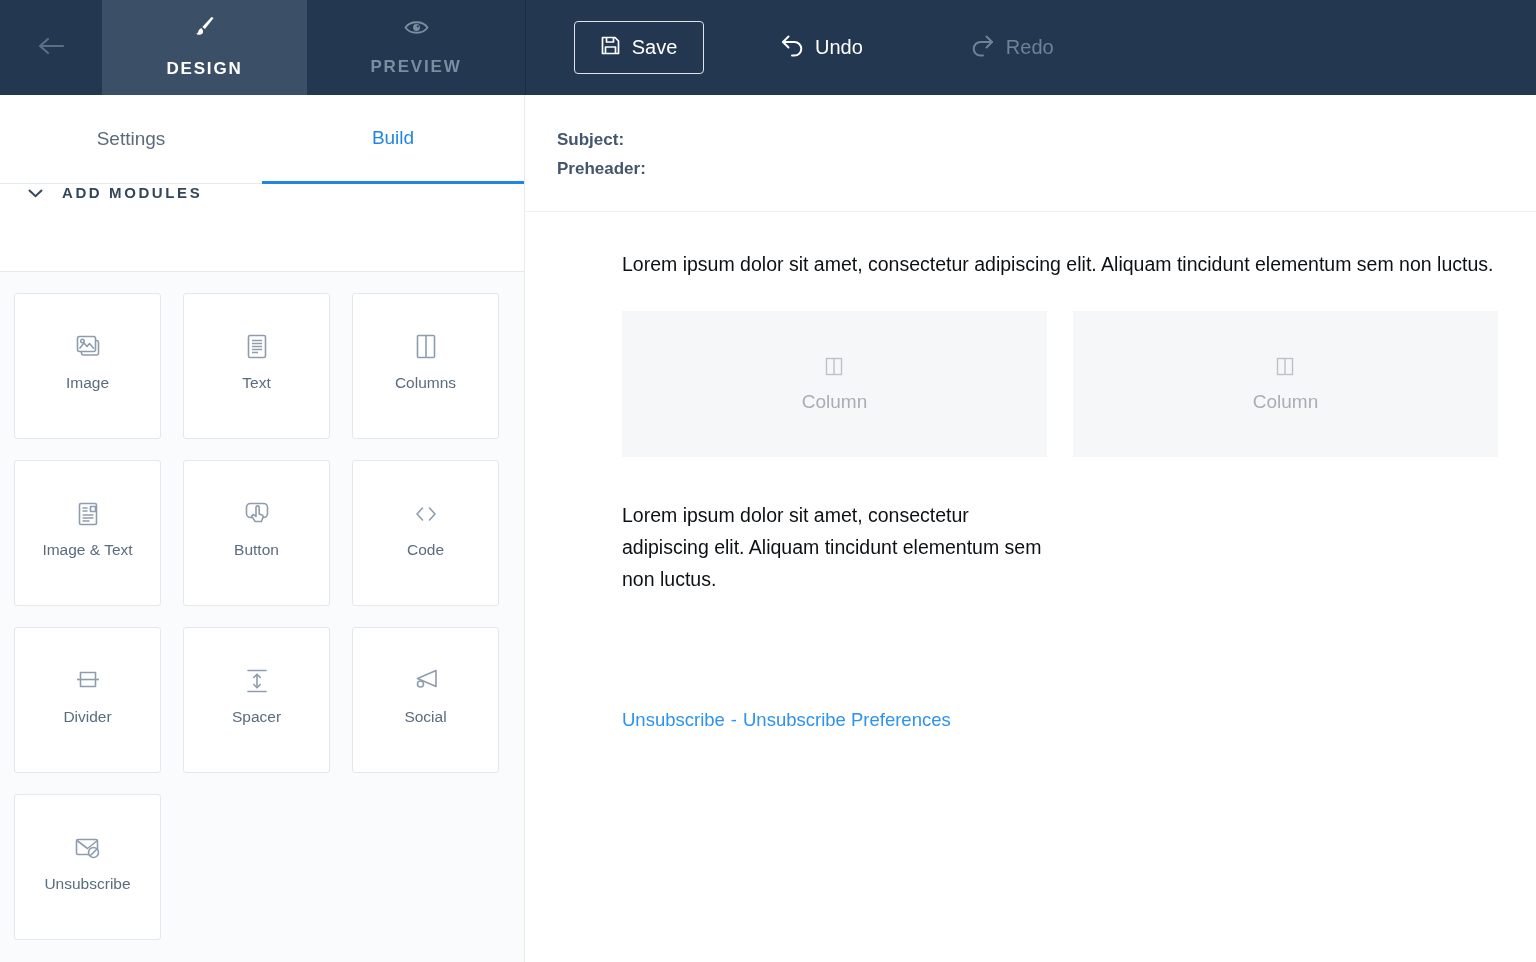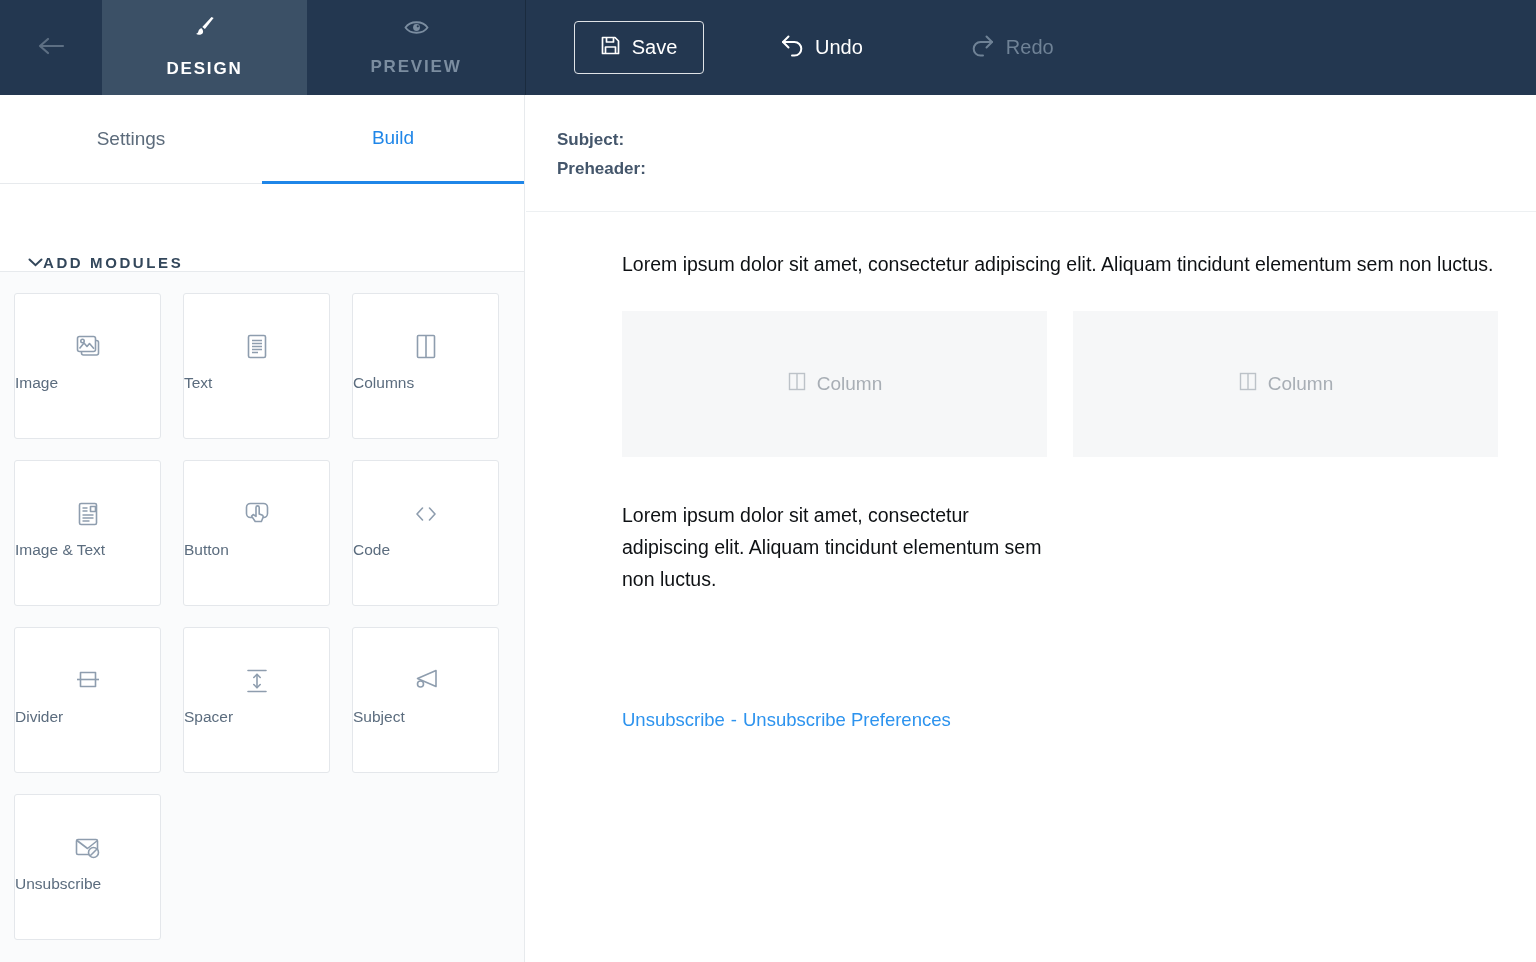--- a/index.html
+++ b/index.html
@@ -26,41 +26,41 @@
   .undo-btn { margin-left:70px; color:#ffffff; }
   .redo-btn { margin-left:96px; color:#6f8296; }
 
   
   .sidebar { position:absolute; left:0; top:95px; width:525px; bottom:0;
     background:#fff; border-right:1px solid #e7eaed; display:flex; flex-direction:column; }
   .side-tabs { height:89px; flex-shrink:0; display:flex;justify-content:center; }
   .side-tab { flex:1; display:flex; align-items:center; justify-content:center;
     font-size:19px; color:#5c6b7b; cursor:pointer; border-bottom:1px solid #e7eaed; }
   .side-tab.active { color:#1f86e8; border-bottom:3px solid #1f86e8; }
-  .add-modules { height:88px; flex-shrink:0; display:flex; align-items:flex-end;
-    padding-left:28px; border-bottom:1px solid #e7eaed; cursor:pointer; }
+  .add-modules { height:88px; flex-shrink:0; display:flex; align-items:flex-start;
+    padding-left:28px; gap:19px; border-bottom:1px solid #e7eaed; cursor:pointer; }
   .add-modules-label { font-size:15px; font-weight:700; letter-spacing:2.6px; color:#33475b; }
   .modules-area { flex:1; background:#fafbfc; padding:21px 14px;
     display:grid; grid-template-columns:repeat(3,147px); grid-auto-rows:146px;
     gap:21px 22px; align-content:start; overflow:hidden; }
   .card { background:#fff; border:1px solid #e4e7eb; border-radius:3px;
-    display:flex; flex-direction:column; padding-top:33px; cursor:pointer; }
+    display:flex; flex-direction:column; align-items:center; padding-top:33px; cursor:pointer; }
   .card-icon { height:40px; display:flex; align-items:center; justify-content:center; }
   .card-label { margin-top:7px; font-size:15.5px; color:#5b6c7e; }
 
   
   .canvas { position:absolute; left:526px; top:95px; right:0; bottom:0; background:#fff; overflow:hidden; }
   .meta { height:117px; padding:30px 0 0 31px; border-bottom:1px solid #edf0f2; }
   .meta-line { font-size:17px; font-weight:700; color:#44566b; line-height:29px; }
   .email { margin-left:96px; width:876px; }
   .intro { margin:37px 0 0; font-size:19.5px; line-height:31px; color:#0e1114; }
   .cols-row { margin-top:31px; display:flex; gap:26px; }
   .col-ph { width:425px; height:146px; background:#f6f7f8; display:flex;
     align-items:center; justify-content:center; gap:9px; color:#a8aeb5;
-    font-size:19px; cursor:pointer; }
+    font-size:19px; cursor:pointer;flex-direction:column; }
   .media-row { margin-top:42px; display:flex; gap:26px; }
   .add-image-cell { width:425px; display:flex; justify-content:center; align-items:flex-start; }
   .add-image { display:flex; align-items:center; gap:10px; color:#a8aeb5;
     font-size:19px; cursor:pointer; padding-top:2px; }
   .side-text { width:425px; font-size:19.5px; line-height:32px; color:#0e1114; }
   .footer-links { margin-top:114px; text-align:left; font-size:18.5px; color:#2d93ee; }
   .footer-links a { color:#2d93ee; text-decoration:none; cursor:pointer; }
   .dash { margin:0 6px; }
 </style>
 </head>
@@ -230,21 +230,21 @@
       <span class="card-label">Spacer</span>
     </div>
 
     <div class="card">
       <span class="card-icon">
         <svg width="34" height="34" viewBox="0 0 34 34" stroke="#8e9dae" stroke-width="1.6" fill="none" stroke-linejoin="round">
             <path d="M27 6.5 L8.5 14.5 L27 22.5 z"></path>
             <circle cx="11.5" cy="20" r="3"></circle>
           </svg>
       </span>
-      <span class="card-label">Subject</span>
+      <span class="card-label">Social</span>
     </div>
 
     <div class="card">
       <span class="card-icon">
         <svg width="34" height="34" viewBox="0 0 34 34" stroke="#8e9dae" stroke-width="1.6" fill="none" stroke-linejoin="round">
             <rect x="5.5" y="8.5" width="21" height="15" rx="1.5"></rect>
             <path d="M6 9.5 l10.5 8 10 -8"></path>
             <circle cx="22.5" cy="21.5" r="5" fill="#fafbfc"></circle>
             <path d="M19.2 24.8 L25.8 18.2"></path>
           </svg>

